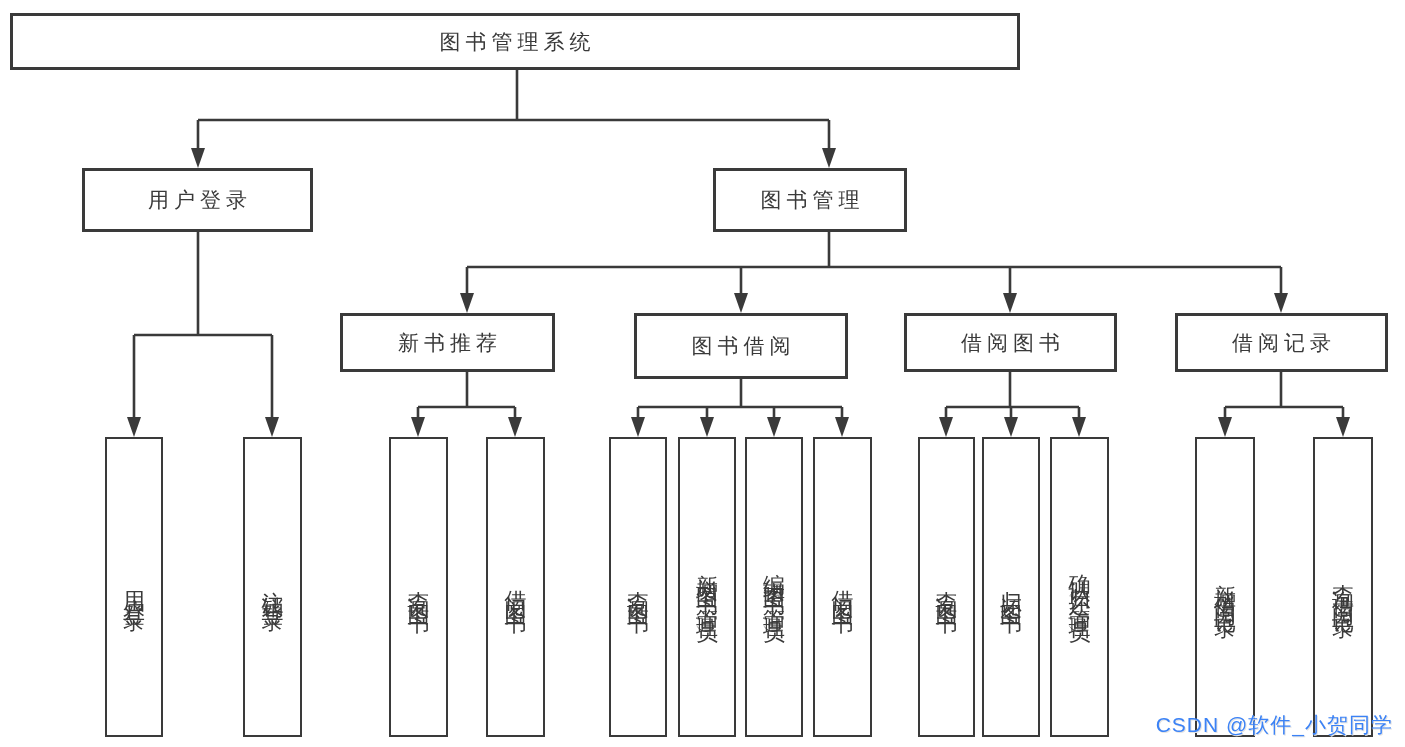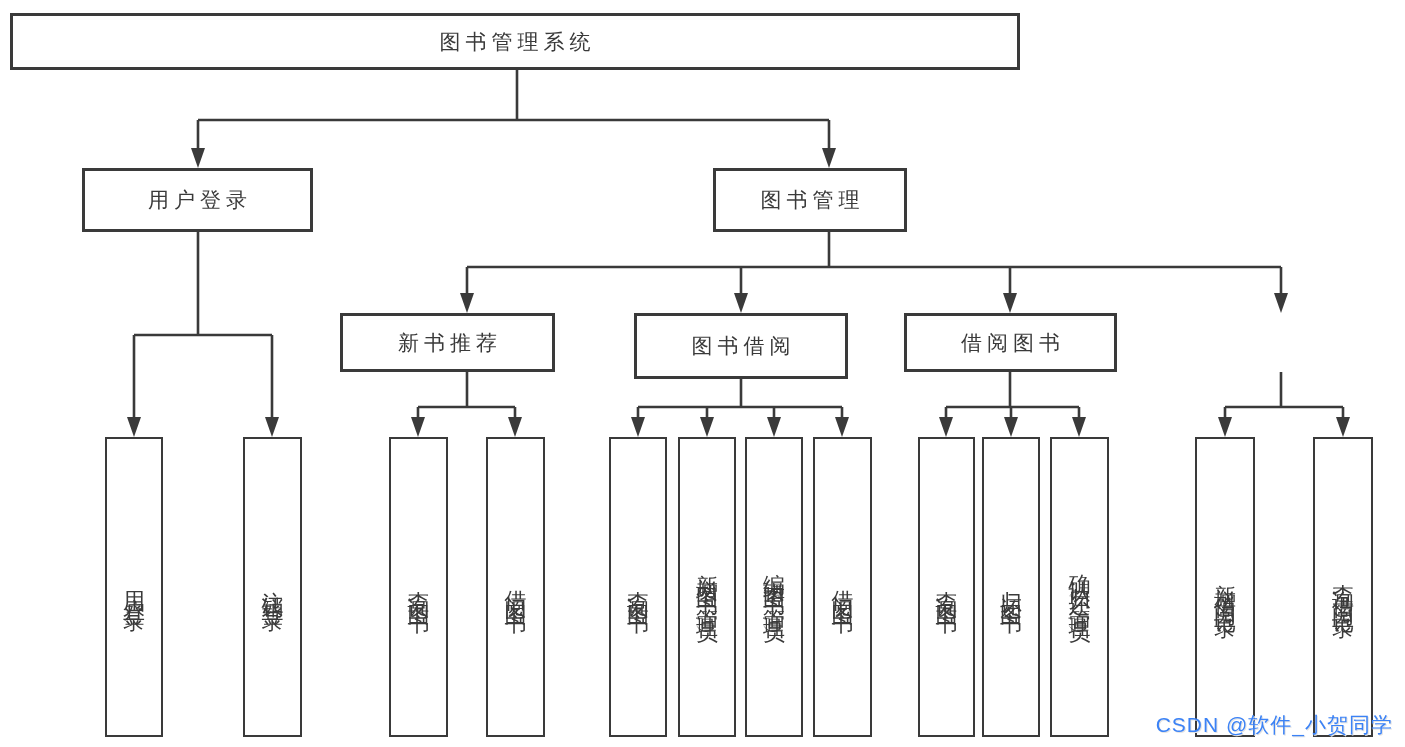--- a/index.html
+++ b/index.html
@@ -120,20 +120,23 @@
 
   <div class="node hnode" style="left:340px; top:313px; width:215px; height:59px;">
     <span>新书推荐</span>
   </div>
   <div class="node hnode" style="left:634px; top:313px; width:214px; height:66px;">
     <span>图书借阅</span>
   </div>
   <div class="node hnode" style="left:904px; top:313px; width:213px; height:59px;">
     <span>借阅图书</span>
   </div>
+  <div class="node hnode" style="left:1175px; top:313px; width:213px; height:59px;">
+    <span>借阅记录</span>
+  </div>
 
   <div class="node leaf" style="left:105px; top:437px; width:58px; height:300px;">
     <span class="vtext">用户登录</span>
   </div>
   <div class="node leaf" style="left:243px; top:437px; width:59px; height:300px;">
     <span class="vtext">注销登录</span>
   </div>
 
   <div class="node leaf" style="left:389px; top:437px; width:59px; height:300px;">
     <span class="vtext">查询图书</span>

